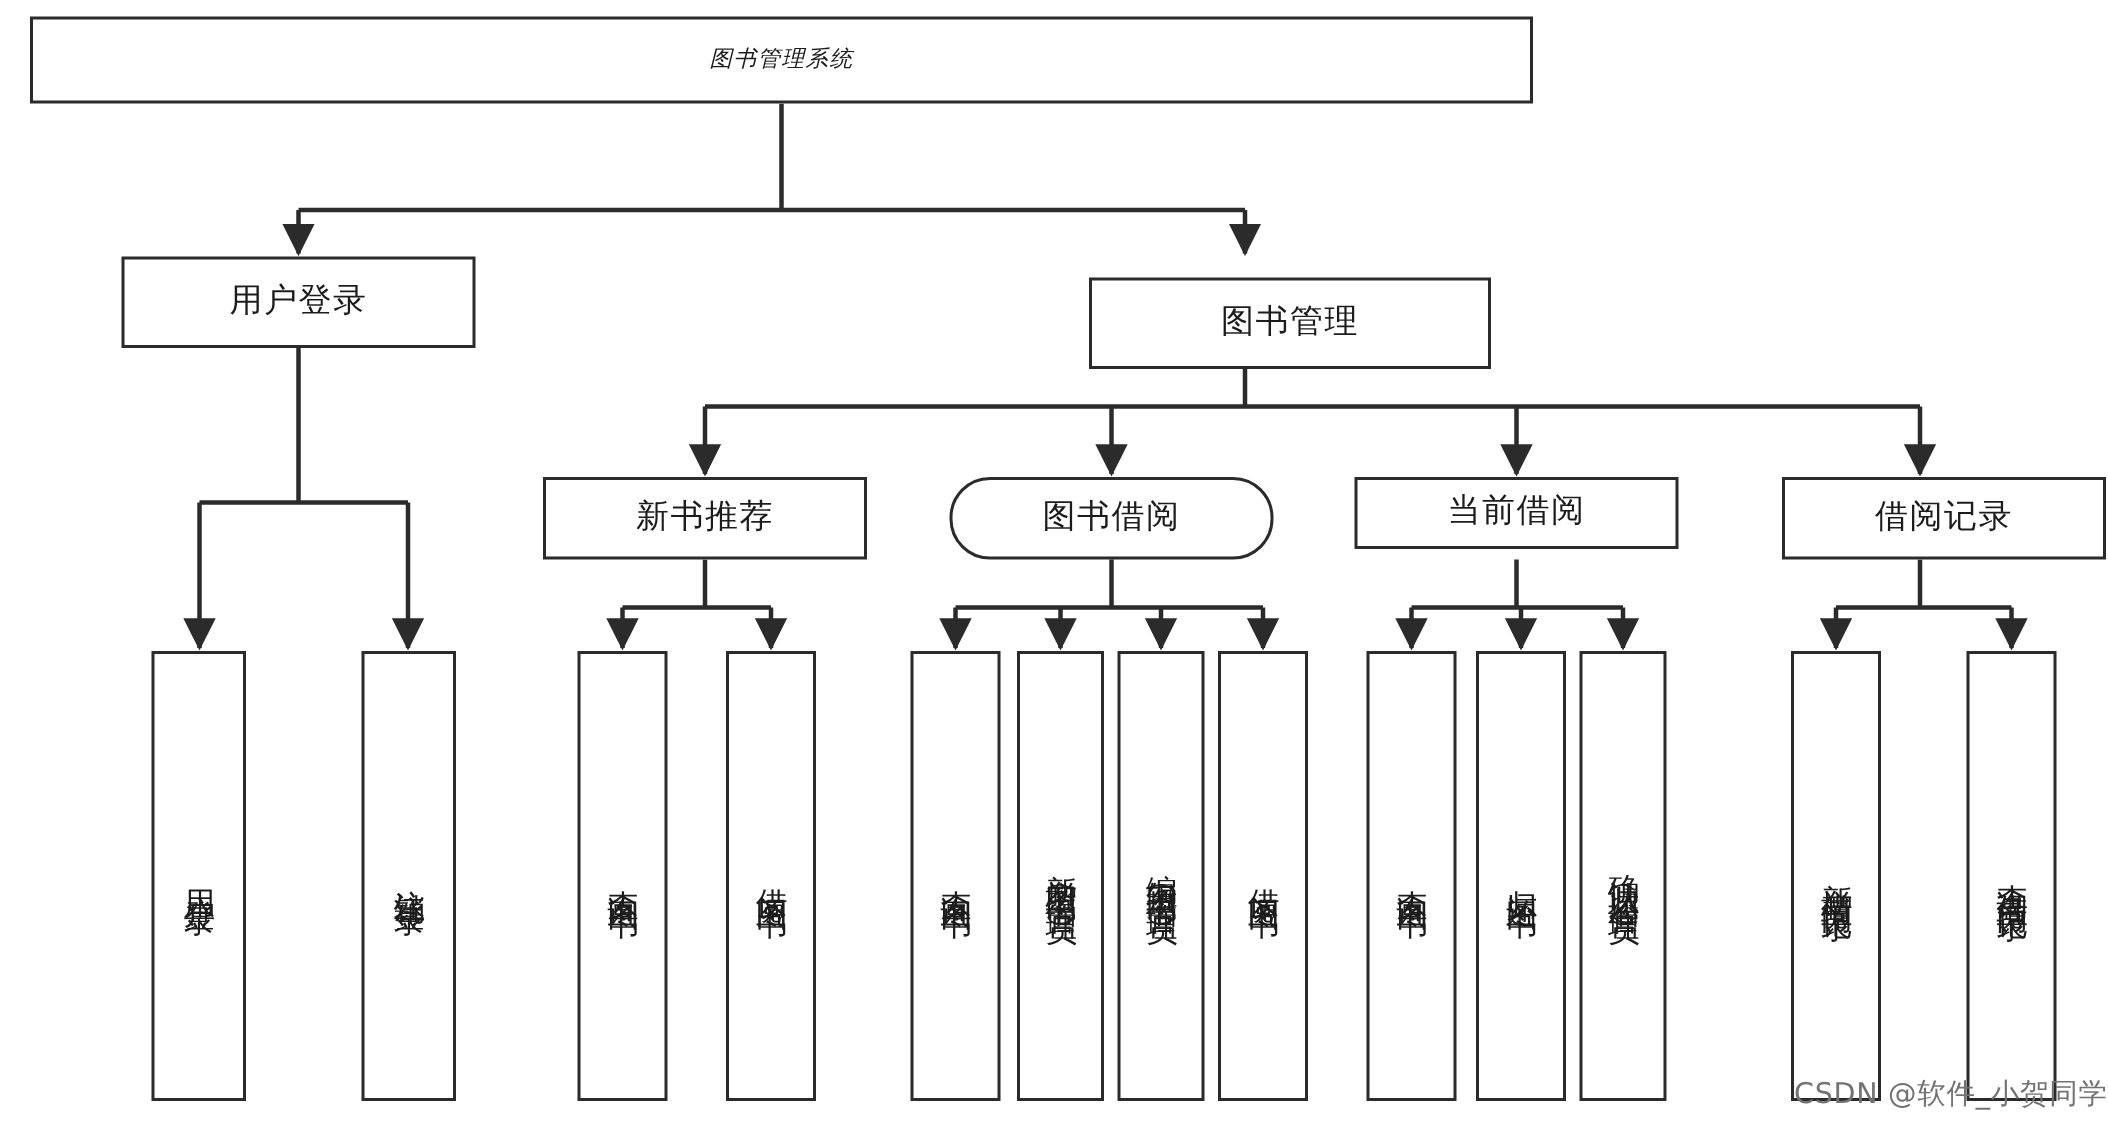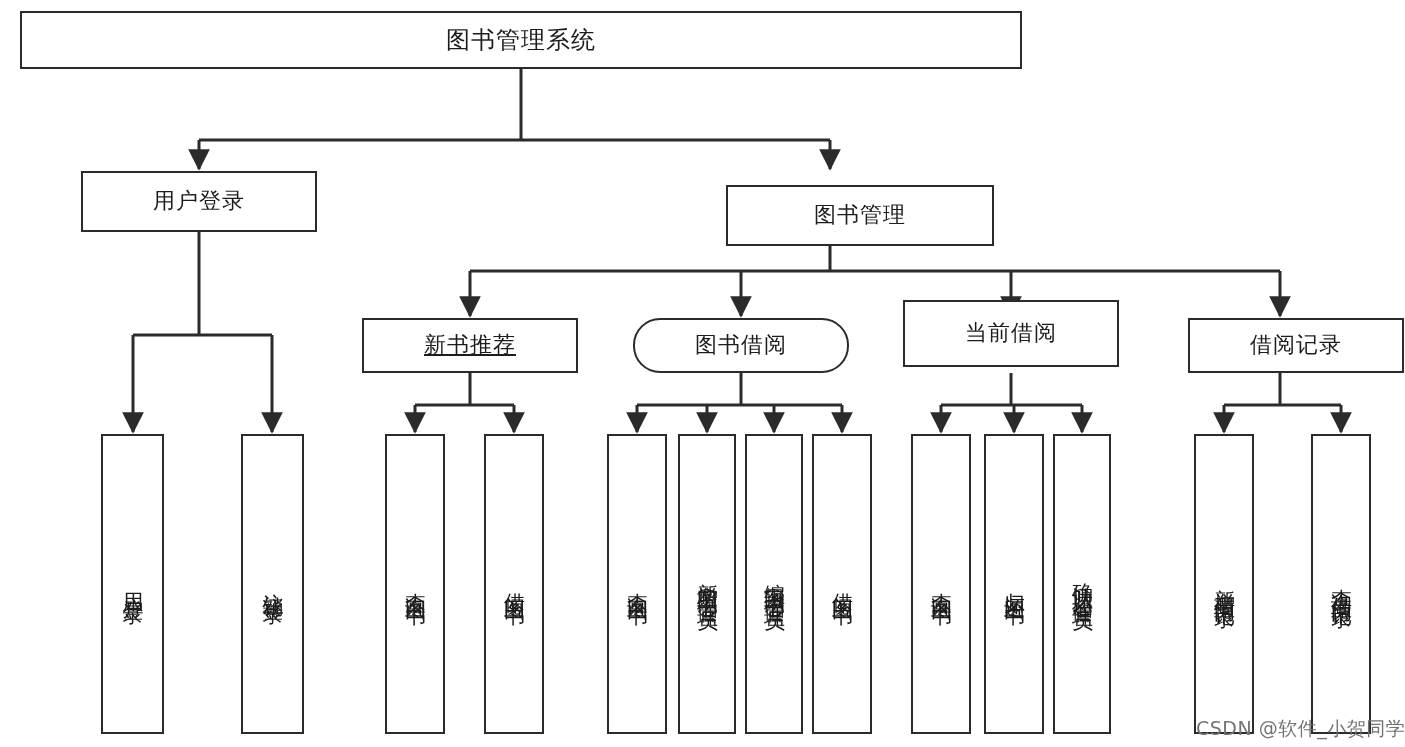--- a/index.html
+++ b/index.html
@@ -38,22 +38,23 @@
     display: block;
     text-align: center;
     line-height: 1.28;
     white-space: nowrap;
   }
   .node.horiz .label {
     font-size: 22px;
     letter-spacing: 1px;
   }
   .node.root .label {
-    font-size: 24px;
+    font-size: 15px;
     letter-spacing: 1px;
+    font-style: italic;
   }
   .node.vert {
     align-items: center;
     justify-content: center;
   }
   .node.vert .label {
     writing-mode: vertical-rl;
     text-orientation: upright;
     font-size: 21px;
     letter-spacing: 4px;
@@ -126,27 +127,27 @@
     <span class="label">图书管理系统</span>
   </div>
 
   <div class="node horiz" style="left:81px; top:171px; width:236px; height:61px;">
     <span class="label">用户登录</span>
   </div>
   <div class="node horiz" style="left:712px; top:185px; width:268px; height:61px;margin-left:14px;">
     <span class="label">图书管理</span>
   </div>
 
-  <div class="node horiz" style="left:362px; top:318px; width:216px; height:55px;text-decoration:underline;">
+  <div class="node horiz" style="left:362px; top:318px; width:216px; height:55px;">
     <span class="label">新书推荐</span>
   </div>
   <div class="node horiz" style="left:633px; top:318px; width:216px; height:55px;border-radius:27px;">
     <span class="label">图书借阅</span>
   </div>
-  <div class="node horiz" style="left:903px; top:300px; width:216px; height:67px;">
+  <div class="node horiz" style="left:903px; top:318px; width:216px; height:48px;font-family:Liberation Mono, monospace;">
     <span class="label">当前借阅</span>
   </div>
   <div class="node horiz" style="left:1172px; top:318px; width:216px; height:55px;margin-left:16px;">
     <span class="label">借阅记录</span>
   </div>
 
   <div class="node vert" style="left:101px; top:434px; width:63px; height:300px;">
     <span class="label">用户登录</span>
   </div>
   <div class="node vert" style="left:241px; top:434px; width:63px; height:300px;">

